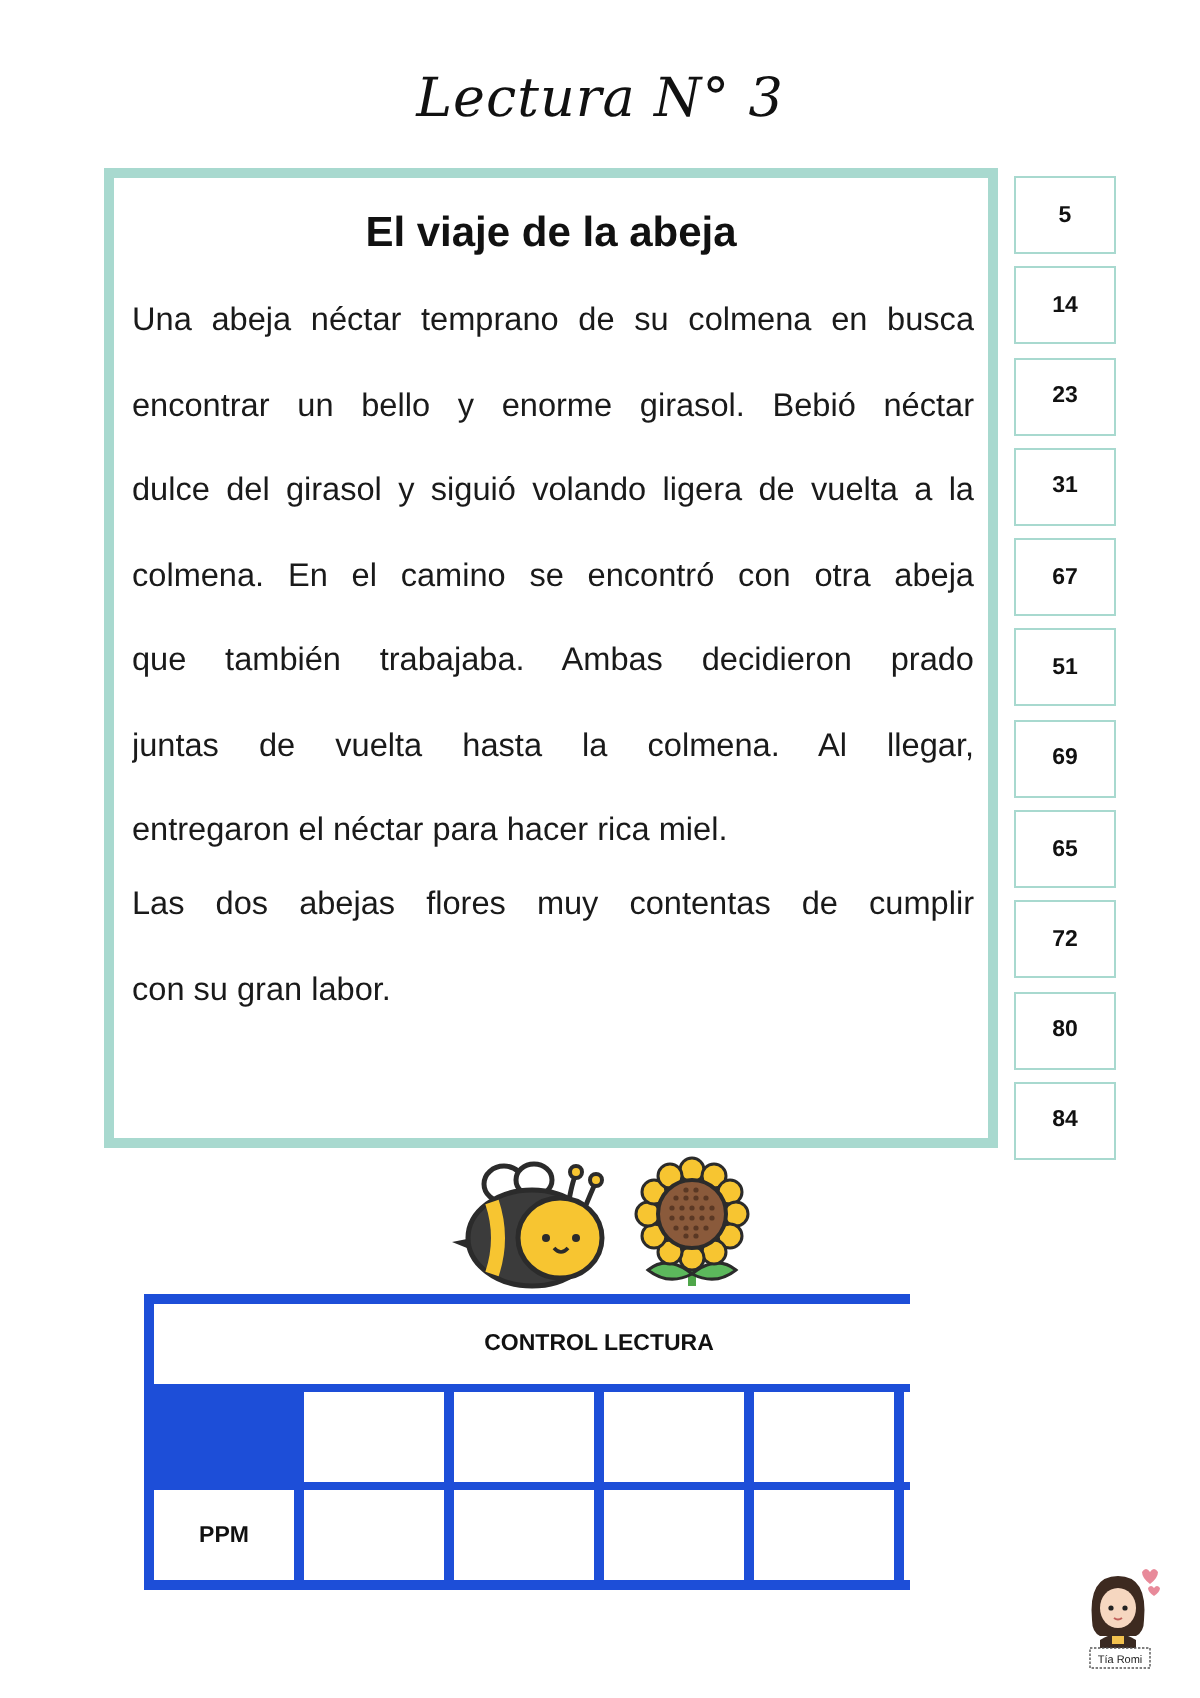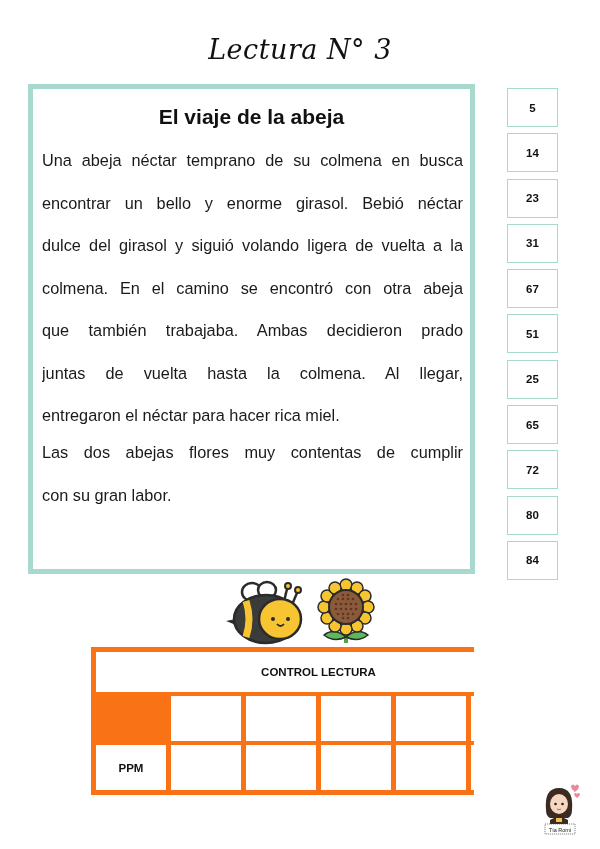--- a/index.html
+++ b/index.html
@@ -6,21 +6,21 @@
   body {
     width: 600px; height: 849px; background: #ffffff; position: relative; overflow: hidden;
     font-family: "DejaVu Sans", sans-serif; color: #1a1a1a;
   }
   .title {
     position: absolute; left: 0; top: 34px; width: 600px; text-align: center;
     font-family: "DejaVu Serif", serif; font-style: italic; font-size: 27px; font-weight: normal; color: #111;
     letter-spacing: 0.5px;
   }
   .reading-box {
-    position: absolute; left: 28px; top: 84px; width: 437px; height: 480px;
+    position: absolute; left: 52px; top: 84px; width: 437px; height: 480px;
     border: 5px solid #a8d9cf; background: #fff;
   }
   .story-title {
     position: absolute; left: 0; top: 16px; width: 100%; text-align: center;
     font-family: "Liberation Sans", sans-serif; font-weight: bold; font-size: 21px; color: #111;
   }
   .story-body {
     position: absolute; left: 9px; top: 59px; width: 421px;
     font-family: "Liberation Sans", sans-serif; font-size: 16.3px; color: #1a1a1a;
   }
@@ -36,22 +36,21 @@
   .count-box {
     width: 49px; height: 37px; border: 1.5px solid #a8d9cf; margin-bottom: 6.3px;
     display: flex; align-items: center; justify-content: center;
     font-family: "Liberation Sans", sans-serif; font-weight: bold; font-size: 11.5px; color: #111;
   }
   .illus {
     position: absolute; left: 222px; top: 577px; width: 160px; height: 68px;
   }
   .control {
     position: absolute; left: 72px; top: 647px; width: 383px; height: 148px;
-    background: #f97316;
-    margin-left: 19px;
+    background: #1d4ed8;
   }
   .cell {
     position: absolute; background: #fff; display: flex; align-items: center; justify-content: center;
     font-family: "Liberation Sans", sans-serif; font-weight: bold; font-size: 11.5px; color: #111;
   }
   .logo { position: absolute; left: 538px; top: 780px; width: 46px; height: 60px; }
 </style>
 </head>
 <body>
 
@@ -72,21 +71,21 @@
   </div>
 </div>
 
 <div class="counts">
   <div class="count-box">5</div>
   <div class="count-box">14</div>
   <div class="count-box">23</div>
   <div class="count-box">31</div>
   <div class="count-box">67</div>
   <div class="count-box">51</div>
-  <div class="count-box">25</div>
+  <div class="count-box">69</div>
   <div class="count-box">65</div>
   <div class="count-box">72</div>
   <div class="count-box">80</div>
   <div class="count-box">84</div>
 </div>
 
 <div class="illus">
   <svg width="160" height="68" viewBox="0 0 160 68">
     <g>
 

